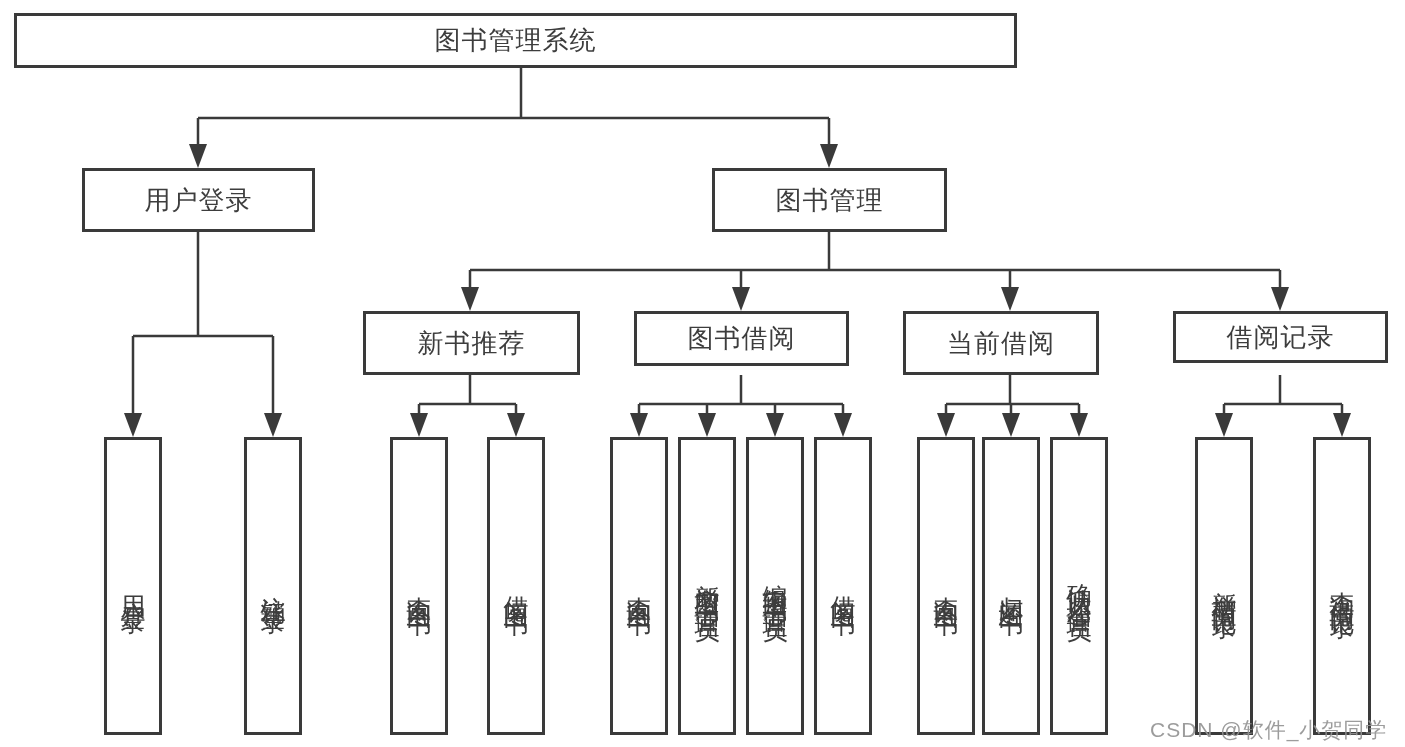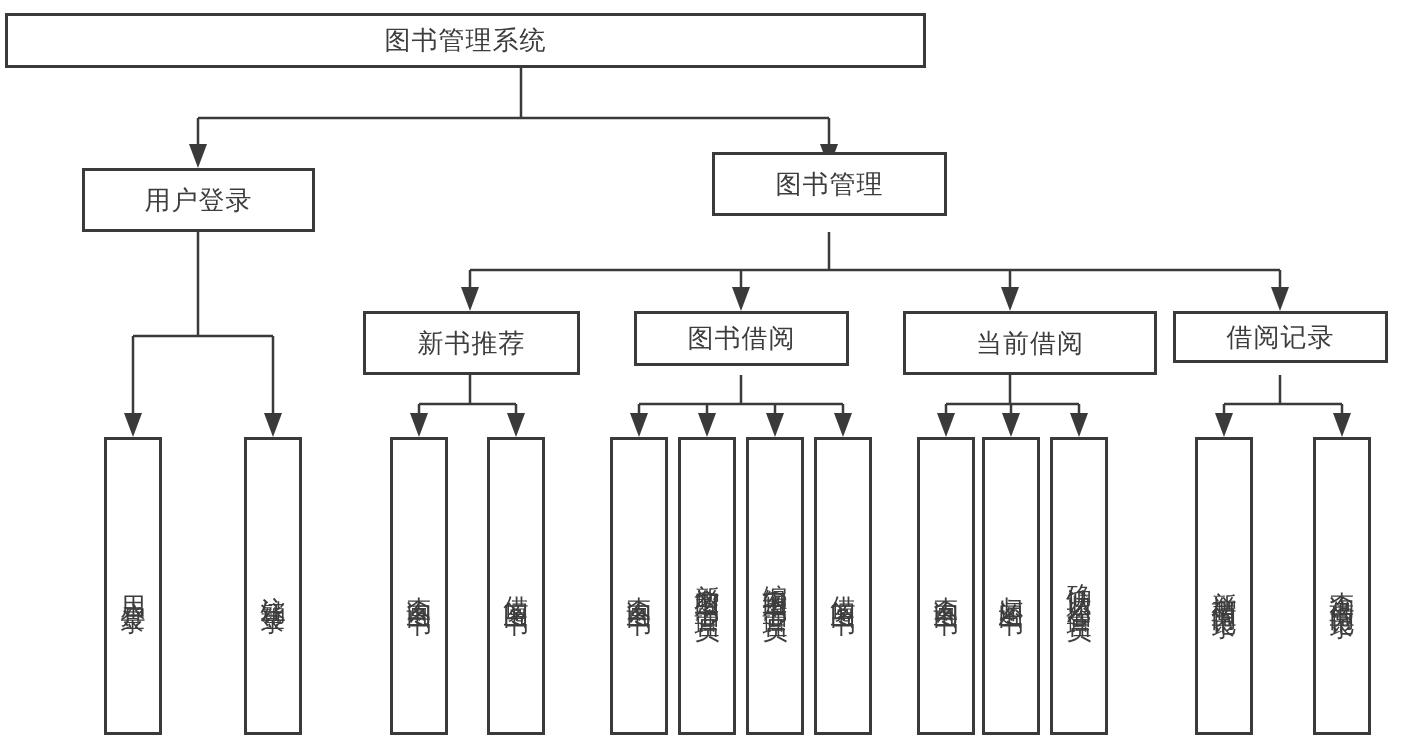--- a/index.html
+++ b/index.html
@@ -45,38 +45,38 @@
     <path class="arrows" d="
       M189,144 h18 L198,168 Z  M820,144 h18 L829,168 Z
       M461,287 h18 L470,311 Z  M732,287 h18 L741,311 Z  M1001,287 h18 L1010,311 Z  M1271,287 h18 L1280,311 Z
       M124,413 h18 L133,437 Z  M264,413 h18 L273,437 Z
       M410,413 h18 L419,437 Z  M507,413 h18 L516,437 Z
       M630,413 h18 L639,437 Z  M698,413 h18 L707,437 Z  M766,413 h18 L775,437 Z  M834,413 h18 L843,437 Z
       M937,413 h18 L946,437 Z  M1002,413 h18 L1011,437 Z  M1070,413 h18 L1079,437 Z
       M1215,413 h18 L1224,437 Z  M1333,413 h18 L1342,437 Z"></path>
   </svg>
 
-  <div class="node" style="left:5px;top:13px;width:921px;height:55px">
+  <div class="node" style="left:14px;top:13px;width:1003px;height:55px">
     <span>图书管理系统</span>
   </div>
 
   <div class="node" style="left:82px;top:168px;width:233px;height:64px">
     <span>用户登录</span>
   </div>
-  <div class="node" style="left:712px;top:152px;width:235px;height:64px">
+  <div class="node" style="left:712px;top:168px;width:235px;height:64px">
     <span>图书管理</span>
   </div>
 
   <div class="node" style="left:363px;top:311px;width:217px;height:64px">
     <span>新书推荐</span>
   </div>
   <div class="node" style="left:634px;top:311px;width:215px;height:55px">
     <span>图书借阅</span>
   </div>
-  <div class="node" style="left:903px;top:311px;width:254px;height:64px">
+  <div class="node" style="left:903px;top:311px;width:196px;height:64px">
     <span>当前借阅</span>
   </div>
   <div class="node" style="left:1173px;top:311px;width:215px;height:52px">
     <span>借阅记录</span>
   </div>
 
   <div class="leaf" style="left:104px;top:437px;width:58px;height:298px">
     <span class="vtext">用户登录</span>
   </div>
   <div class="leaf" style="left:244px;top:437px;width:58px;height:298px">
@@ -113,14 +113,15 @@
     <span class="vtext">确认归还（管理员）</span>
   </div>
 
   <div class="leaf" style="left:1195px;top:437px;width:58px;height:298px">
     <span class="vtext">新增借阅记录</span>
   </div>
   <div class="leaf" style="left:1313px;top:437px;width:58px;height:298px">
     <span class="vtext">查询借阅记录</span>
   </div>
 
+  <div class="watermark">CSDN @软件_小贺同学</div>
 
 </div>
 
 </body></html>

